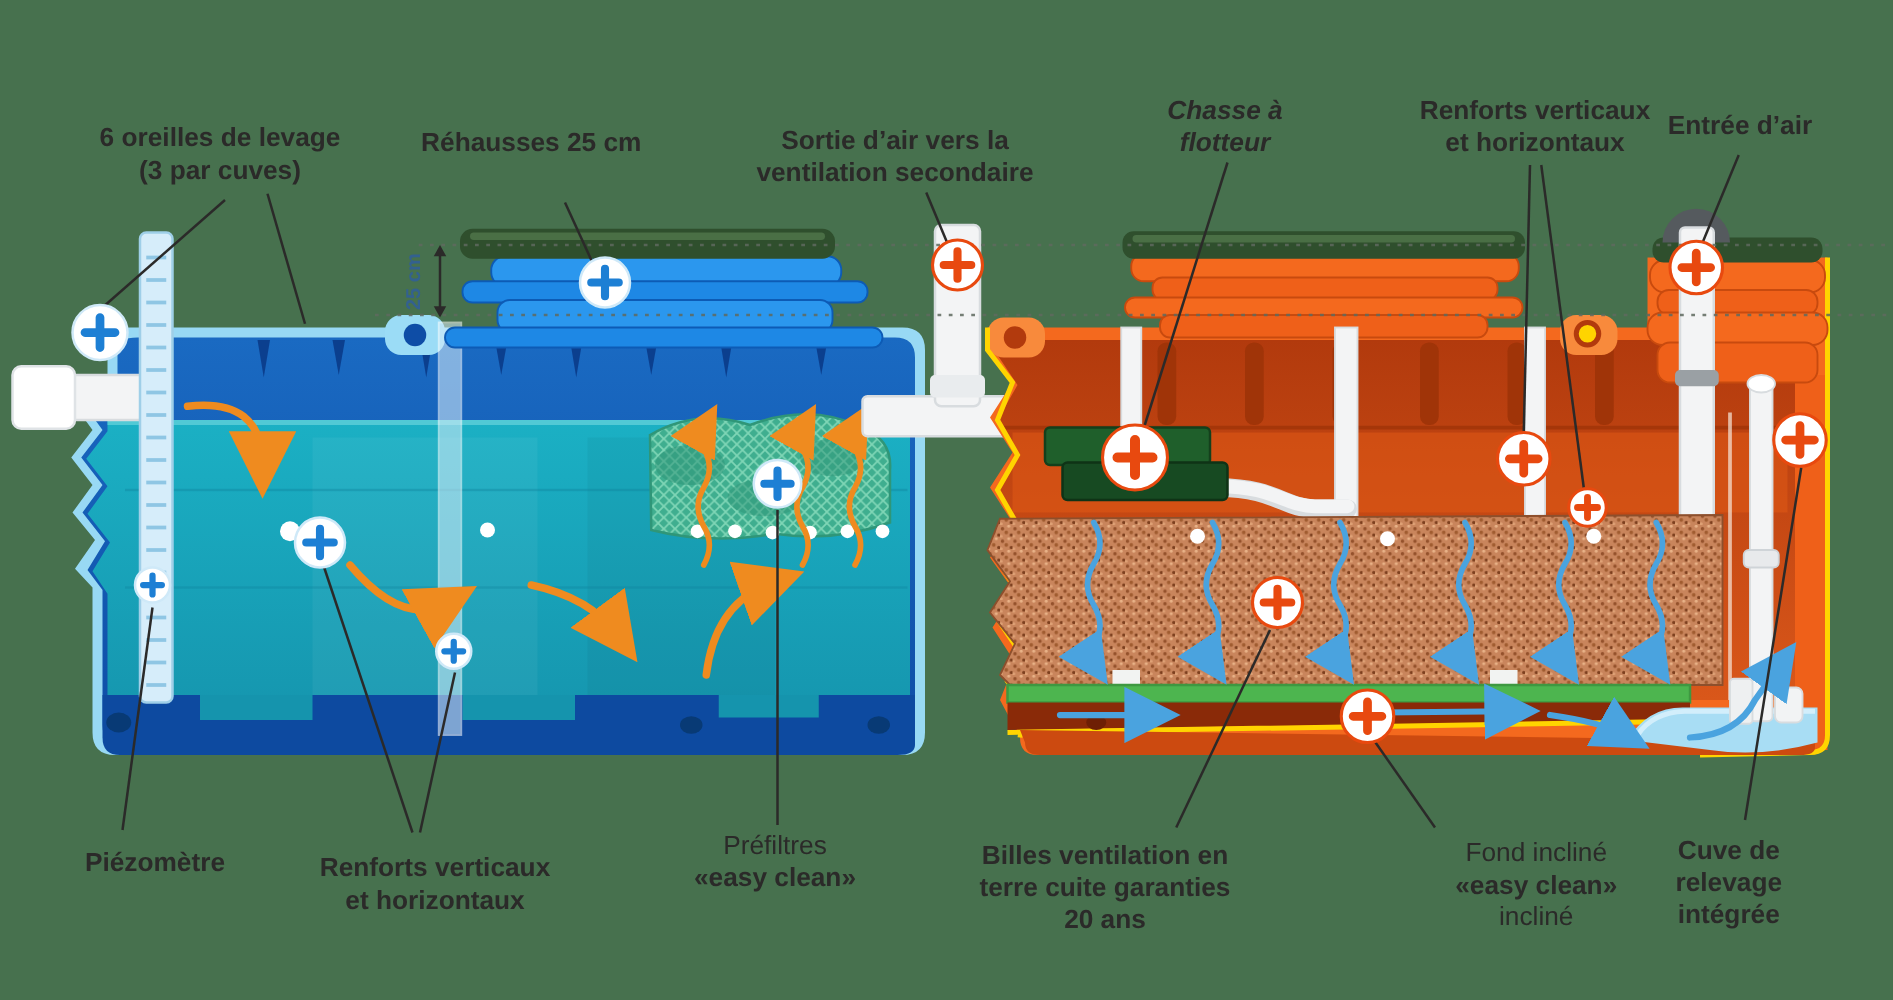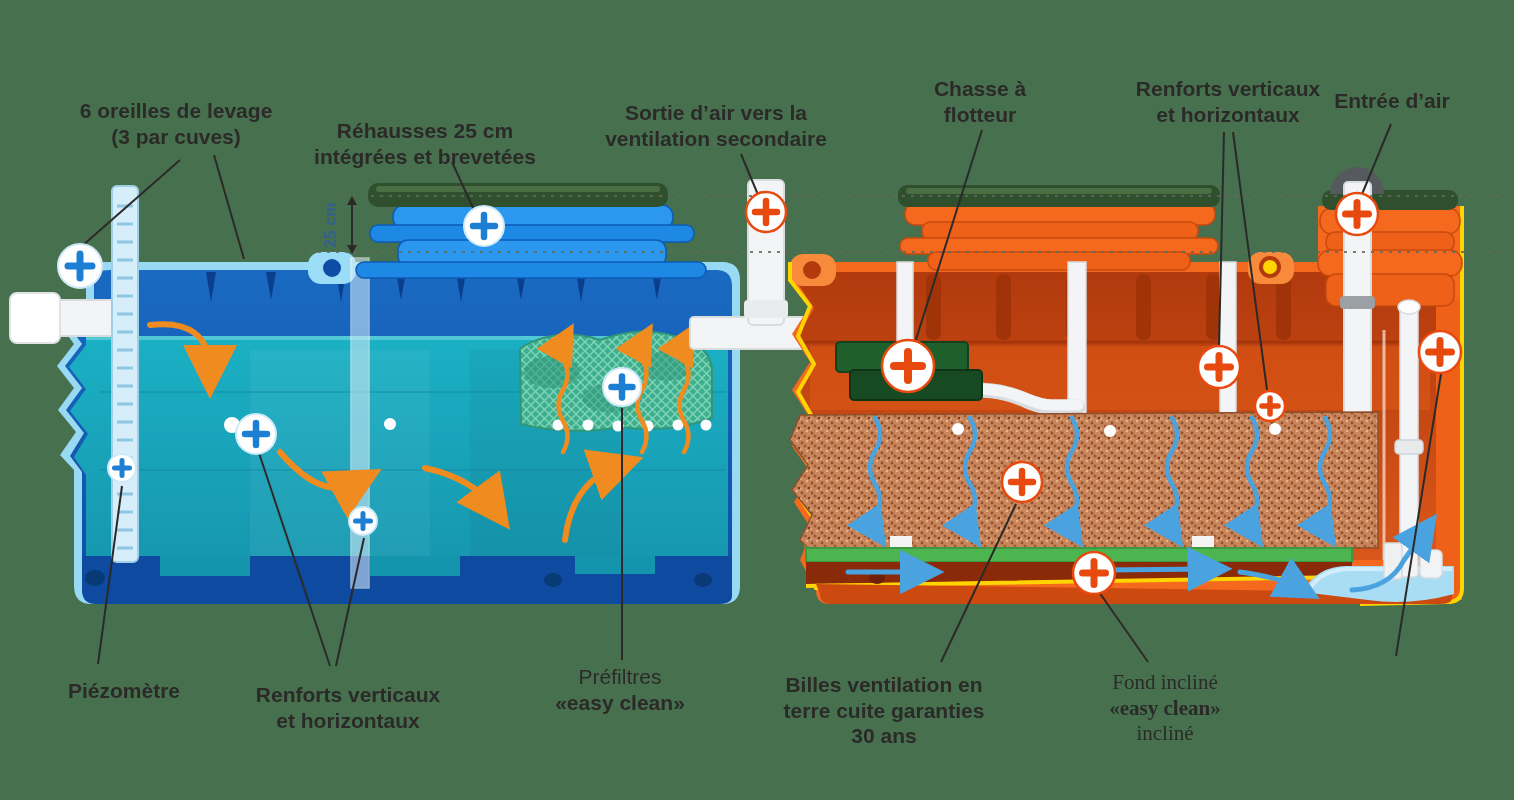--- a/index.html
+++ b/index.html
@@ -375,29 +375,28 @@
       <circle r="21" fill="#ffffff" stroke="#e8490f" stroke-width="2.5"></circle>
           <path d="M-11.5,0 H11.5 M0,-11.5 V11.5" stroke="#e8490f" stroke-width="7" stroke-linecap="round"></path>
         </g>
   </g>
 </svg>
 
 <div class="lbl" style="left:130px;top:98px;margin-left:46px;">
   <span>6 oreilles de levage</span>
   <span>(3 par cuves)</span>
 </div>
-<div class="lbl" style="left:425px;top:102px;margin-top:16px;">
+<div class="lbl" style="left:425px;top:102px;">
   <span>Réhausses 25 cm</span>
-  <span>intégrées et brevetées</span>
 </div>
 <div class="lbl" style="left:716px;top:100px;">
   <span>Sortie d’air vers la</span>
   <span>ventilation secondaire</span>
 </div>
-<div class="lbl" style="left:980px;top:76px;">
+<div class="lbl" style="left:980px;top:76px;font-style:italic;">
   <span>Chasse à</span>
   <span>flotteur</span>
 </div>
 <div class="lbl" style="left:1228px;top:76px;">
   <span>Renforts verticaux</span>
   <span>et horizontaux</span>
 </div>
 <div class="lbl" style="left:1392px;top:88px;">
   <span>Entrée d’air</span>
 </div>
@@ -408,21 +407,26 @@
   <span>Renforts verticaux</span>
   <span>et horizontaux</span>
 </div>
 <div class="lbl" style="left:620px;top:664px;">
   <span class="reg">Préfiltres</span>
   <span>«easy clean»</span>
 </div>
 <div class="lbl" style="left:884px;top:672px;">
   <span>Billes ventilation en</span>
   <span>terre cuite garanties</span>
-  <span>30 ans</span>
-</div>
-<div class="lbl" style="left:1165px;top:670px;font-family:Liberation Serif, serif;">
+  <span>20 ans</span>
+</div>
+<div class="lbl" style="left:1229px;top:670px;">
   <span class="reg">Fond incliné</span>
   <span>«easy clean»</span>
   <span class="reg">incliné</span>
 </div>
+<div class="lbl" style="left:1383px;top:668px;">
+  <span>Cuve de</span>
+  <span>relevage</span>
+  <span>intégrée</span>
+</div>
 
 </div>
 
 </body></html>

